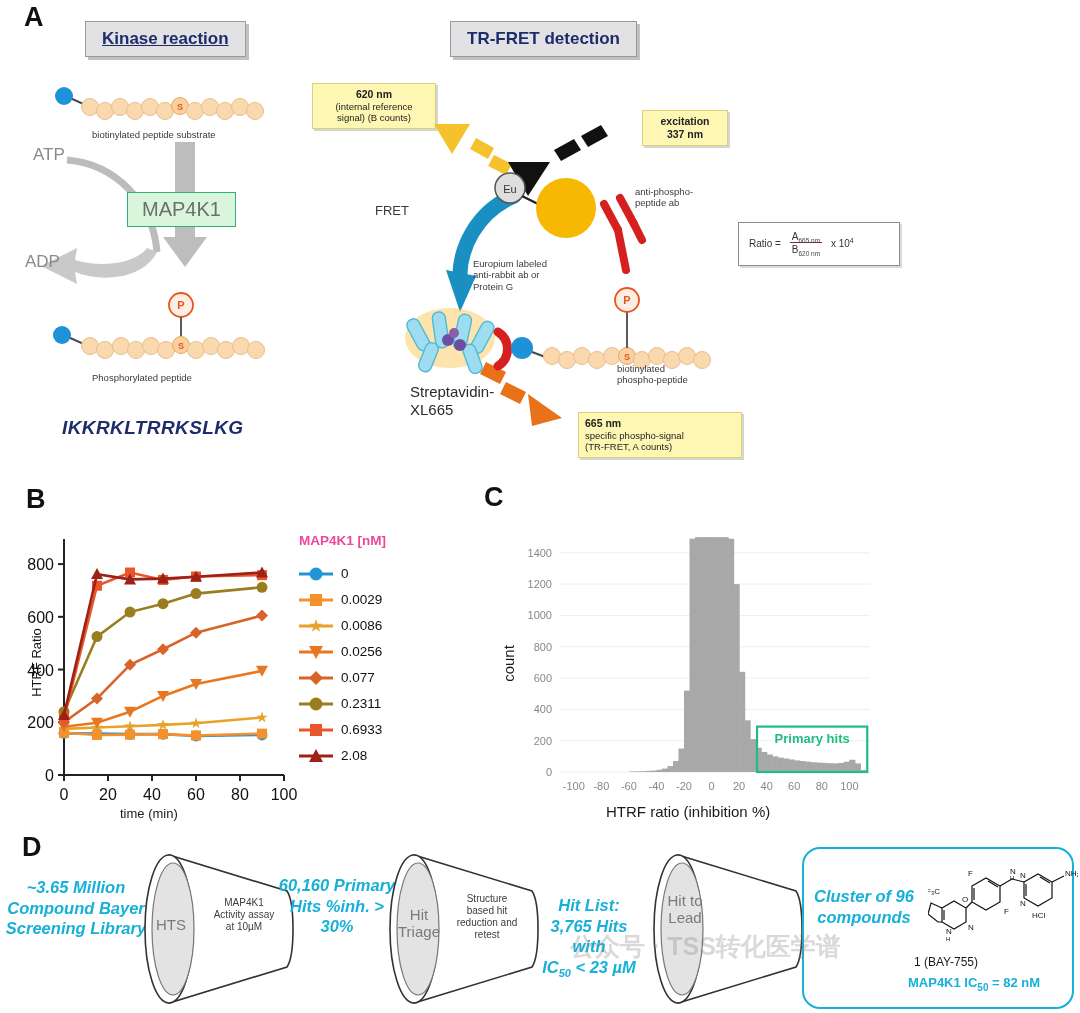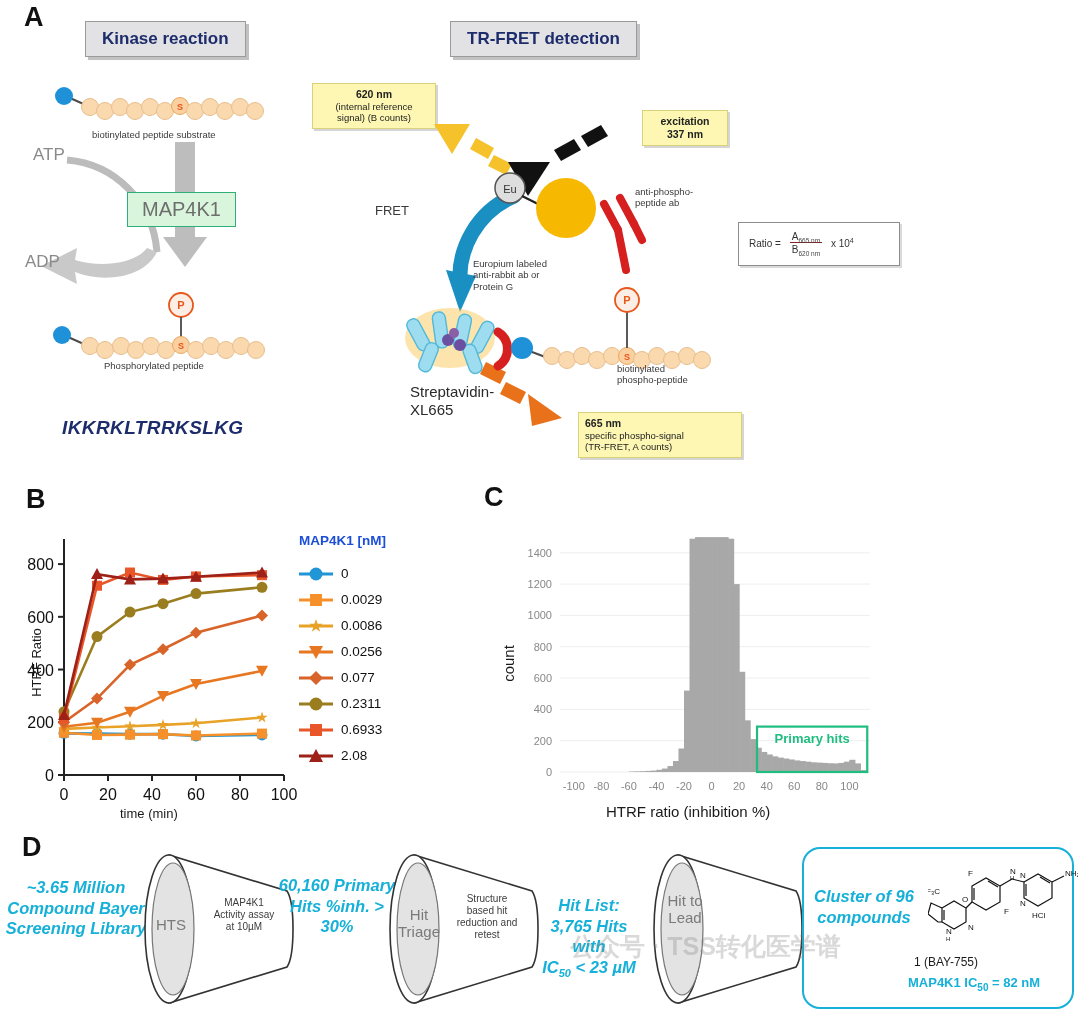--- a/index.html
+++ b/index.html
@@ -32,41 +32,41 @@
   .frac{display:inline-block;vertical-align:middle;text-align:center;}
   .frac .num{border-bottom:1px solid #8d2222;padding:0 2px;}
   .sub{font-size:6.5px;vertical-align:sub;color:#444;}
   .map4k1-box{
     background:#d9f5dc;border:1.6px solid #2fae7a;
     color:#6e6e6e;font-size:20px;padding:5px 14px;text-align:center;
   }
 
   
   .axis-title{font-size:13px;color:#1a1a1a;}
-  .legend-title{font-weight:bold;font-size:13.5px;color:#1d4ed8;}
+  .legend-title{font-weight:bold;font-size:13.5px;color:#ec4899;}
   .legend-row{display:flex;align-items:center;height:26px;}
   .legend-label{font-size:13.5px;color:#111;margin-left:8px;}
   .lg-sym{width:34px;height:14px;position:relative;}
 
   
   .d-blue{color:#16b0d8;font-weight:bold;font-style:italic;font-size:16.5px;
           line-height:1.25;text-align:center;}
   .funnel-word{color:#7a7a7a;font-size:15px;text-align:center;line-height:1.12;}
   .funnel-note{color:#3c3c3c;font-size:10px;text-align:center;line-height:1.2;}
   .cmpd-box{border:2.5px solid #16b0d8;border-radius:18px;background:#fff;}
   .cmpd-name{color:#1a1a1a;font-size:12px;}
   .cmpd-ic{color:#16b0d8;font-weight:bold;font-size:13px;}
   .wm{color:rgba(130,130,130,.30);font-size:25px;font-weight:bold;white-space:nowrap;}
 </style>
 </head>
 <body>
 
 <div class="abs panel-letter" style="left:24px;top:2px;">A</div>
 
-<div class="abs title-box" style="left:85px;top:21px;">Kinase reaction</div>
+<div class="abs title-box" style="left:85px;top:21px;text-decoration:underline;">Kinase reaction</div>
 <div class="abs title-box" style="left:450px;top:21px;">TR-FRET detection</div>
 
 <svg class="abs" style="left:50px;top:82px;" width="230" height="45">
   <line x1="20" y1="16" x2="38" y2="24" stroke="#4a4a4a" stroke-width="2"></line>
   <circle cx="14" cy="14" r="9" fill="#1f91d8"></circle>
   <g fill="#fad9af" stroke="#e8be8d" stroke-width="1">
     <circle cx="40" cy="25" r="8.5"></circle>
       <circle cx="55" cy="29" r="8.5"></circle>
     <circle cx="70" cy="25" r="8.5"></circle>
       <circle cx="85" cy="29" r="8.5"></circle>
@@ -111,21 +111,21 @@
   <circle cx="133" cy="57" r="8.5" fill="#fad0a0" stroke="#e8a95f"></circle>
   <text x="133" y="61" font-size="9" font-weight="bold" fill="#e8561a" text-anchor="middle" font-family="Liberation Sans, sans-serif">S</text>
   <g fill="#fad9af" stroke="#e8be8d" stroke-width="1">
     <circle cx="148" cy="62" r="8.5"></circle>
       <circle cx="163" cy="58" r="8.5"></circle>
     <circle cx="178" cy="62" r="8.5"></circle>
       <circle cx="193" cy="58" r="8.5"></circle>
     <circle cx="208" cy="62" r="8.5"></circle>
   </g>
 </svg>
-<div class="abs cap" style="left:92px;top:360px;margin-left:12px;">Phosphorylated peptide</div>
+<div class="abs cap" style="left:92px;top:372px;">Phosphorylated peptide</div>
 <div class="abs seq" style="left:62px;top:417px;">IKKRKLTRRKSLKG</div>
 
 <div class="abs yellow-box" style="left:312px;top:83px;width:110px;">
   <b>620 nm</b><br>
   <span>(internal reference</span><br>
   <span>signal) (B counts)</span>
 </div>
 
 <div class="abs yellow-box" style="left:628px;top:110px;width:72px;margin-left:14px;">
   <b>excitation</b><br>

